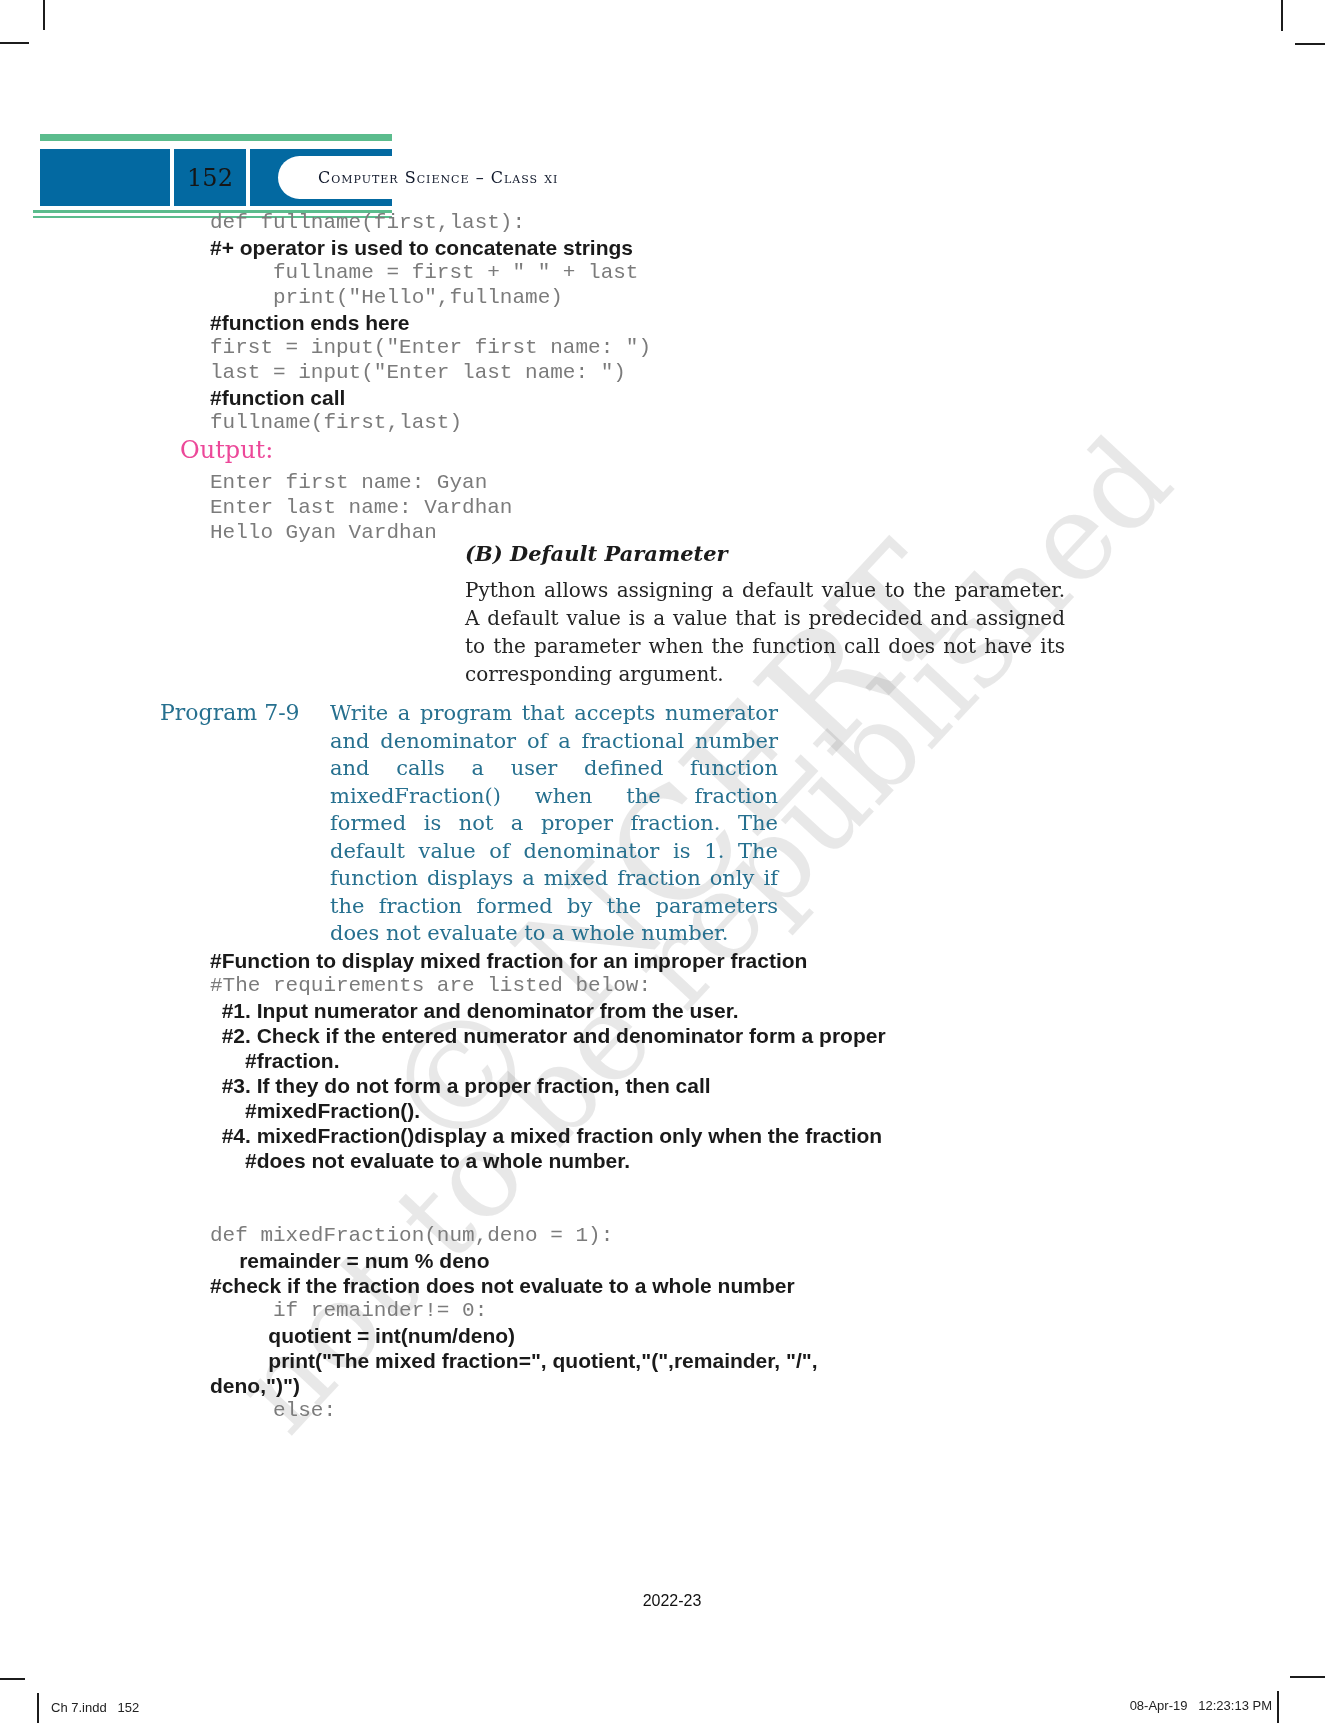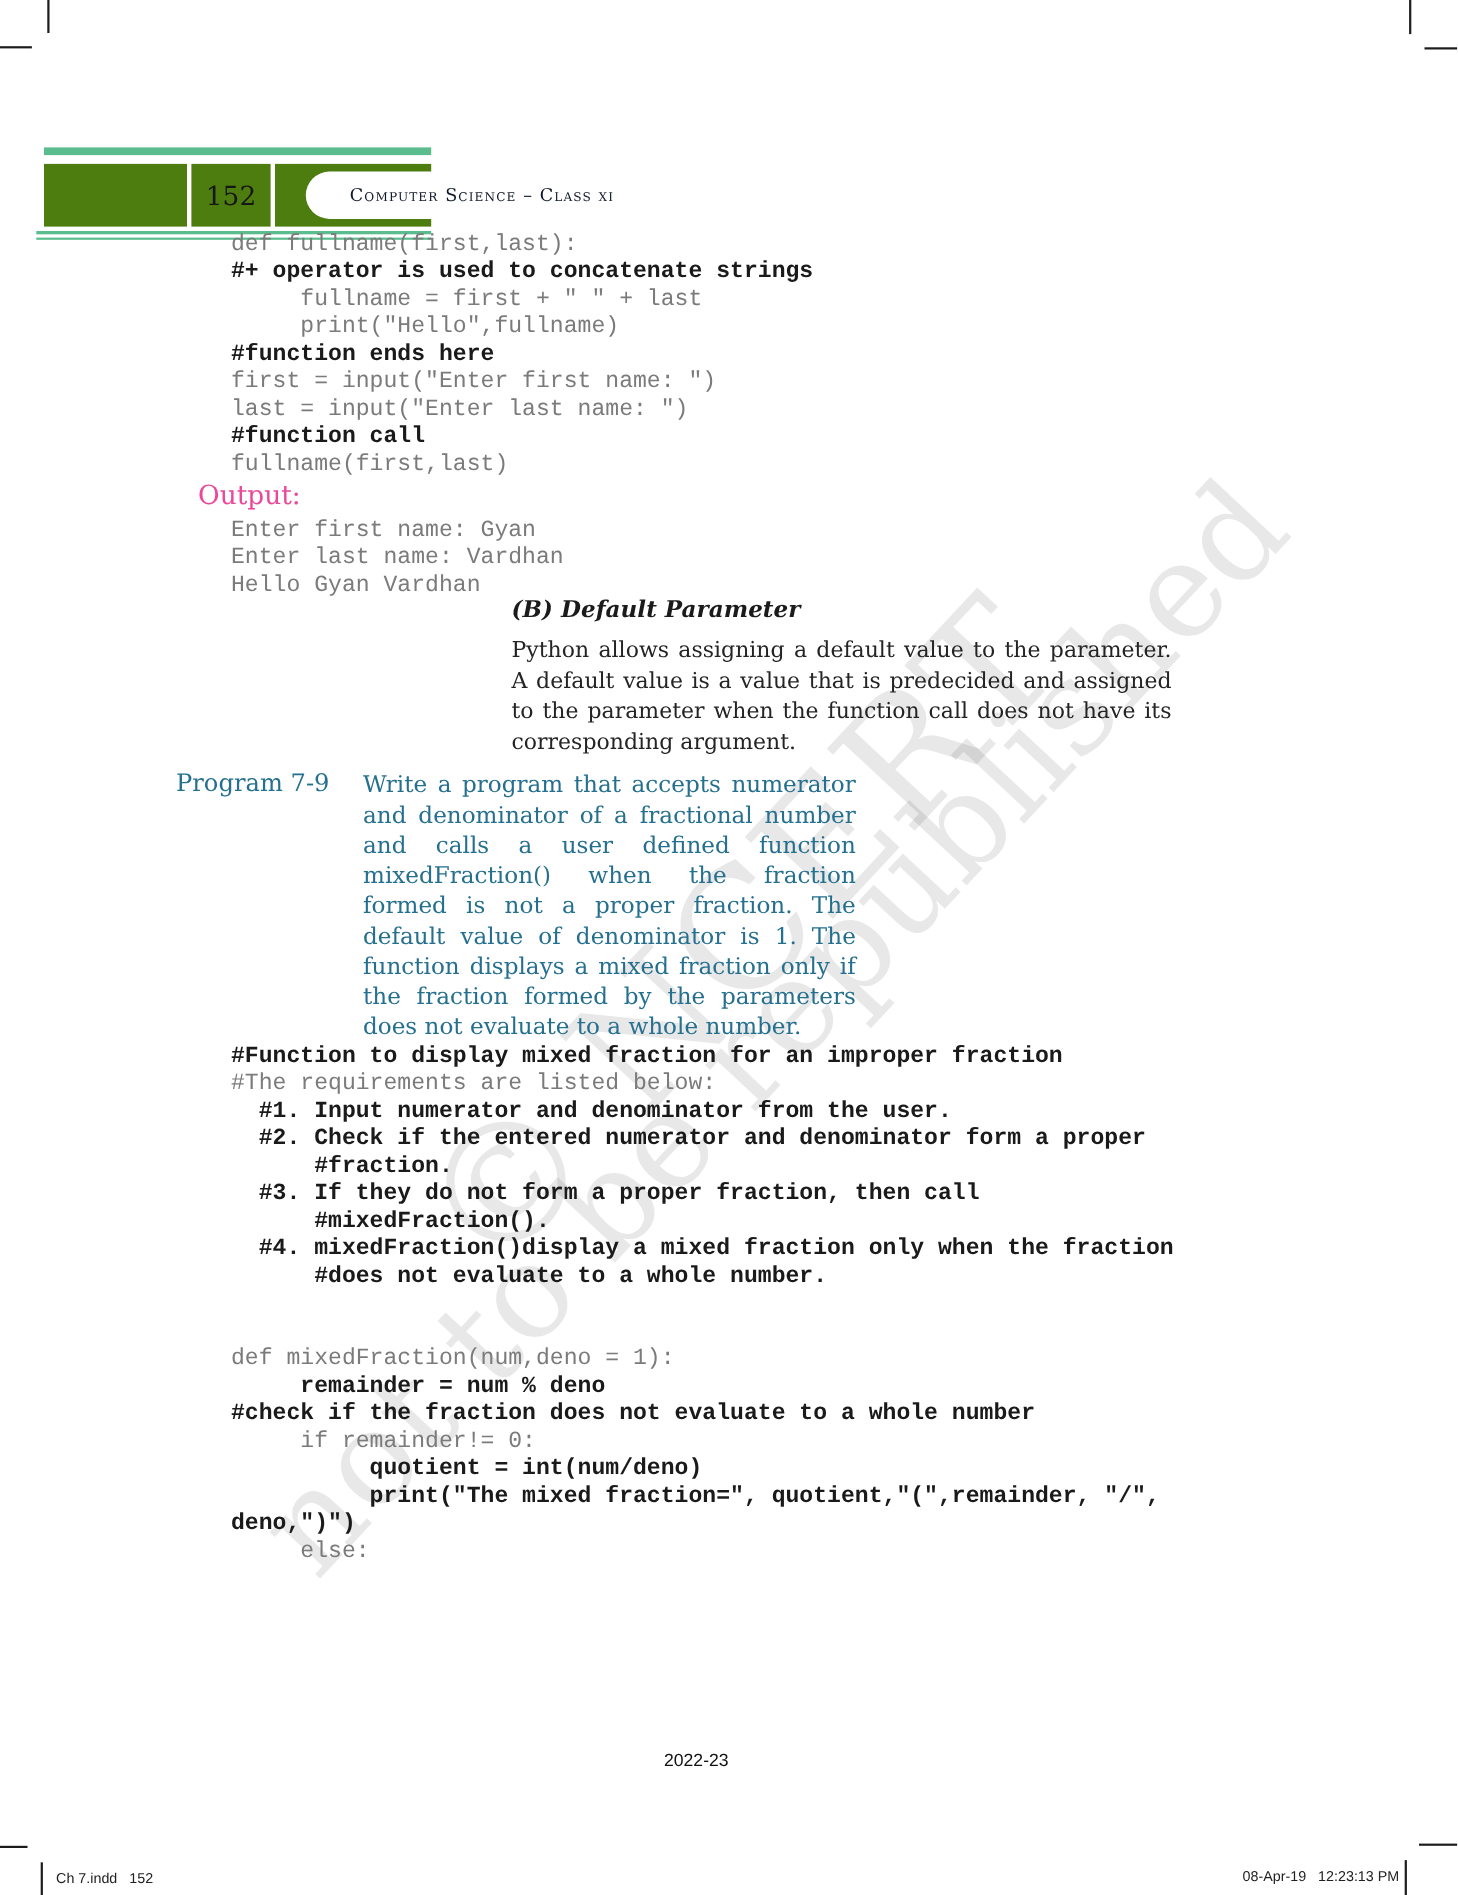--- a/index.html
+++ b/index.html
@@ -18,56 +18,56 @@
   .br-v{left:1277px;top:1691px;width:2px;height:32px;}
 
   
   .wm{position:absolute;z-index:0;color:#2a2a2a;opacity:0.10;white-space:nowrap;
       font-family:"DejaVu Serif",serif;pointer-events:none;}
   .wm1{left:290px;top:765px;font-size:150px;transform:rotate(-47deg);}
   .wm2{left:10px;top:865px;font-size:120px;transform:rotate(-47deg);width:1385px;text-align:center;}
 
   
   .hdr-strip{position:absolute;left:40px;top:134px;width:352px;height:7px;background:#5BBC8D;}
-  .hb{position:absolute;top:149px;height:57px;background:#4d7c0f;}
+  .hb{position:absolute;top:149px;height:57px;background:#0369a1;}
   .hb1{left:40px;width:130px;}
   .hb2{left:174px;width:72px;display:flex;align-items:center;justify-content:center;
        font-size:24px;color:#161616;}
   .hb3{left:250px;width:142px;}
   .pill{position:absolute;left:28px;top:7px;width:300px;height:43px;background:#ffffff;
         border-radius:24px 0 0 24px;}
   .hdr-title{position:absolute;left:318px;top:149px;height:57px;line-height:57px;z-index:2;
         font-variant:small-caps;letter-spacing:1px;font-size:16px;color:#0f172a;white-space:nowrap;}
   .hdr-line{position:absolute;left:33px;width:359px;background:#5BBC8D;}
   .hdr-line1{top:210px;height:3px;}
   .hdr-line2{top:216px;height:2px;}
 
   
   .code-block{position:absolute;z-index:1;}
-  .code-block > div{font-family:Liberation Mono, monospace;font-size:21px;line-height:25px;
+  .code-block > div{font-family:Liberation Sans, sans-serif;font-size:21px;line-height:25px;
         height:25px;white-space:pre;}
   .code-block > div.light{font-family:"Liberation Mono",monospace;font-weight:400;color:#7B7B7B;}
   .code-block > div.bold{font-weight:700;color:#1A1A1A;}
   .code1{left:210px;top:210px;}
   .outblock{left:210px;top:470px;}
   .code2{left:210px;top:948px;}
 
   
   .output-label{position:absolute;left:180px;top:436px;font-size:24px;color:#ec4899;z-index:1;}
   .b-heading{position:absolute;left:465px;top:541px;font-size:21px;font-weight:700;
         font-style:italic;color:#1b1b1b;z-index:1;}
   .b-para{position:absolute;left:465px;top:576px;width:600px;font-size:20px;line-height:28px;
         text-align:justify;color:#242424;z-index:1;}
   .prog-label{position:absolute;left:160px;top:700px;font-size:22px;color:#26708F;z-index:1;white-space:nowrap;}
   .prog-desc{position:absolute;left:330px;top:700px;width:448px;font-size:21px;line-height:27.5px;
         text-align:justify;color:#26708F;z-index:1;}
 
   
   .year{position:absolute;left:0;top:1592px;width:1266px;text-align:center;z-index:1;
-        font-family:"Liberation Sans",sans-serif;font-size:16px;color:#111;}
+        font-family:"Liberation Sans",sans-serif;font-size:16px;color:#111;padding-left:39px;}
   .foot{position:absolute;font-family:"Liberation Sans",sans-serif;font-size:13px;color:#222;
         white-space:pre;z-index:1;}
   .foot-left{left:51px;top:1700px;}
   .foot-right{right:53px;top:1698px;}
 </style>
 </head>
 <body>
 
 <div class="page">
 

